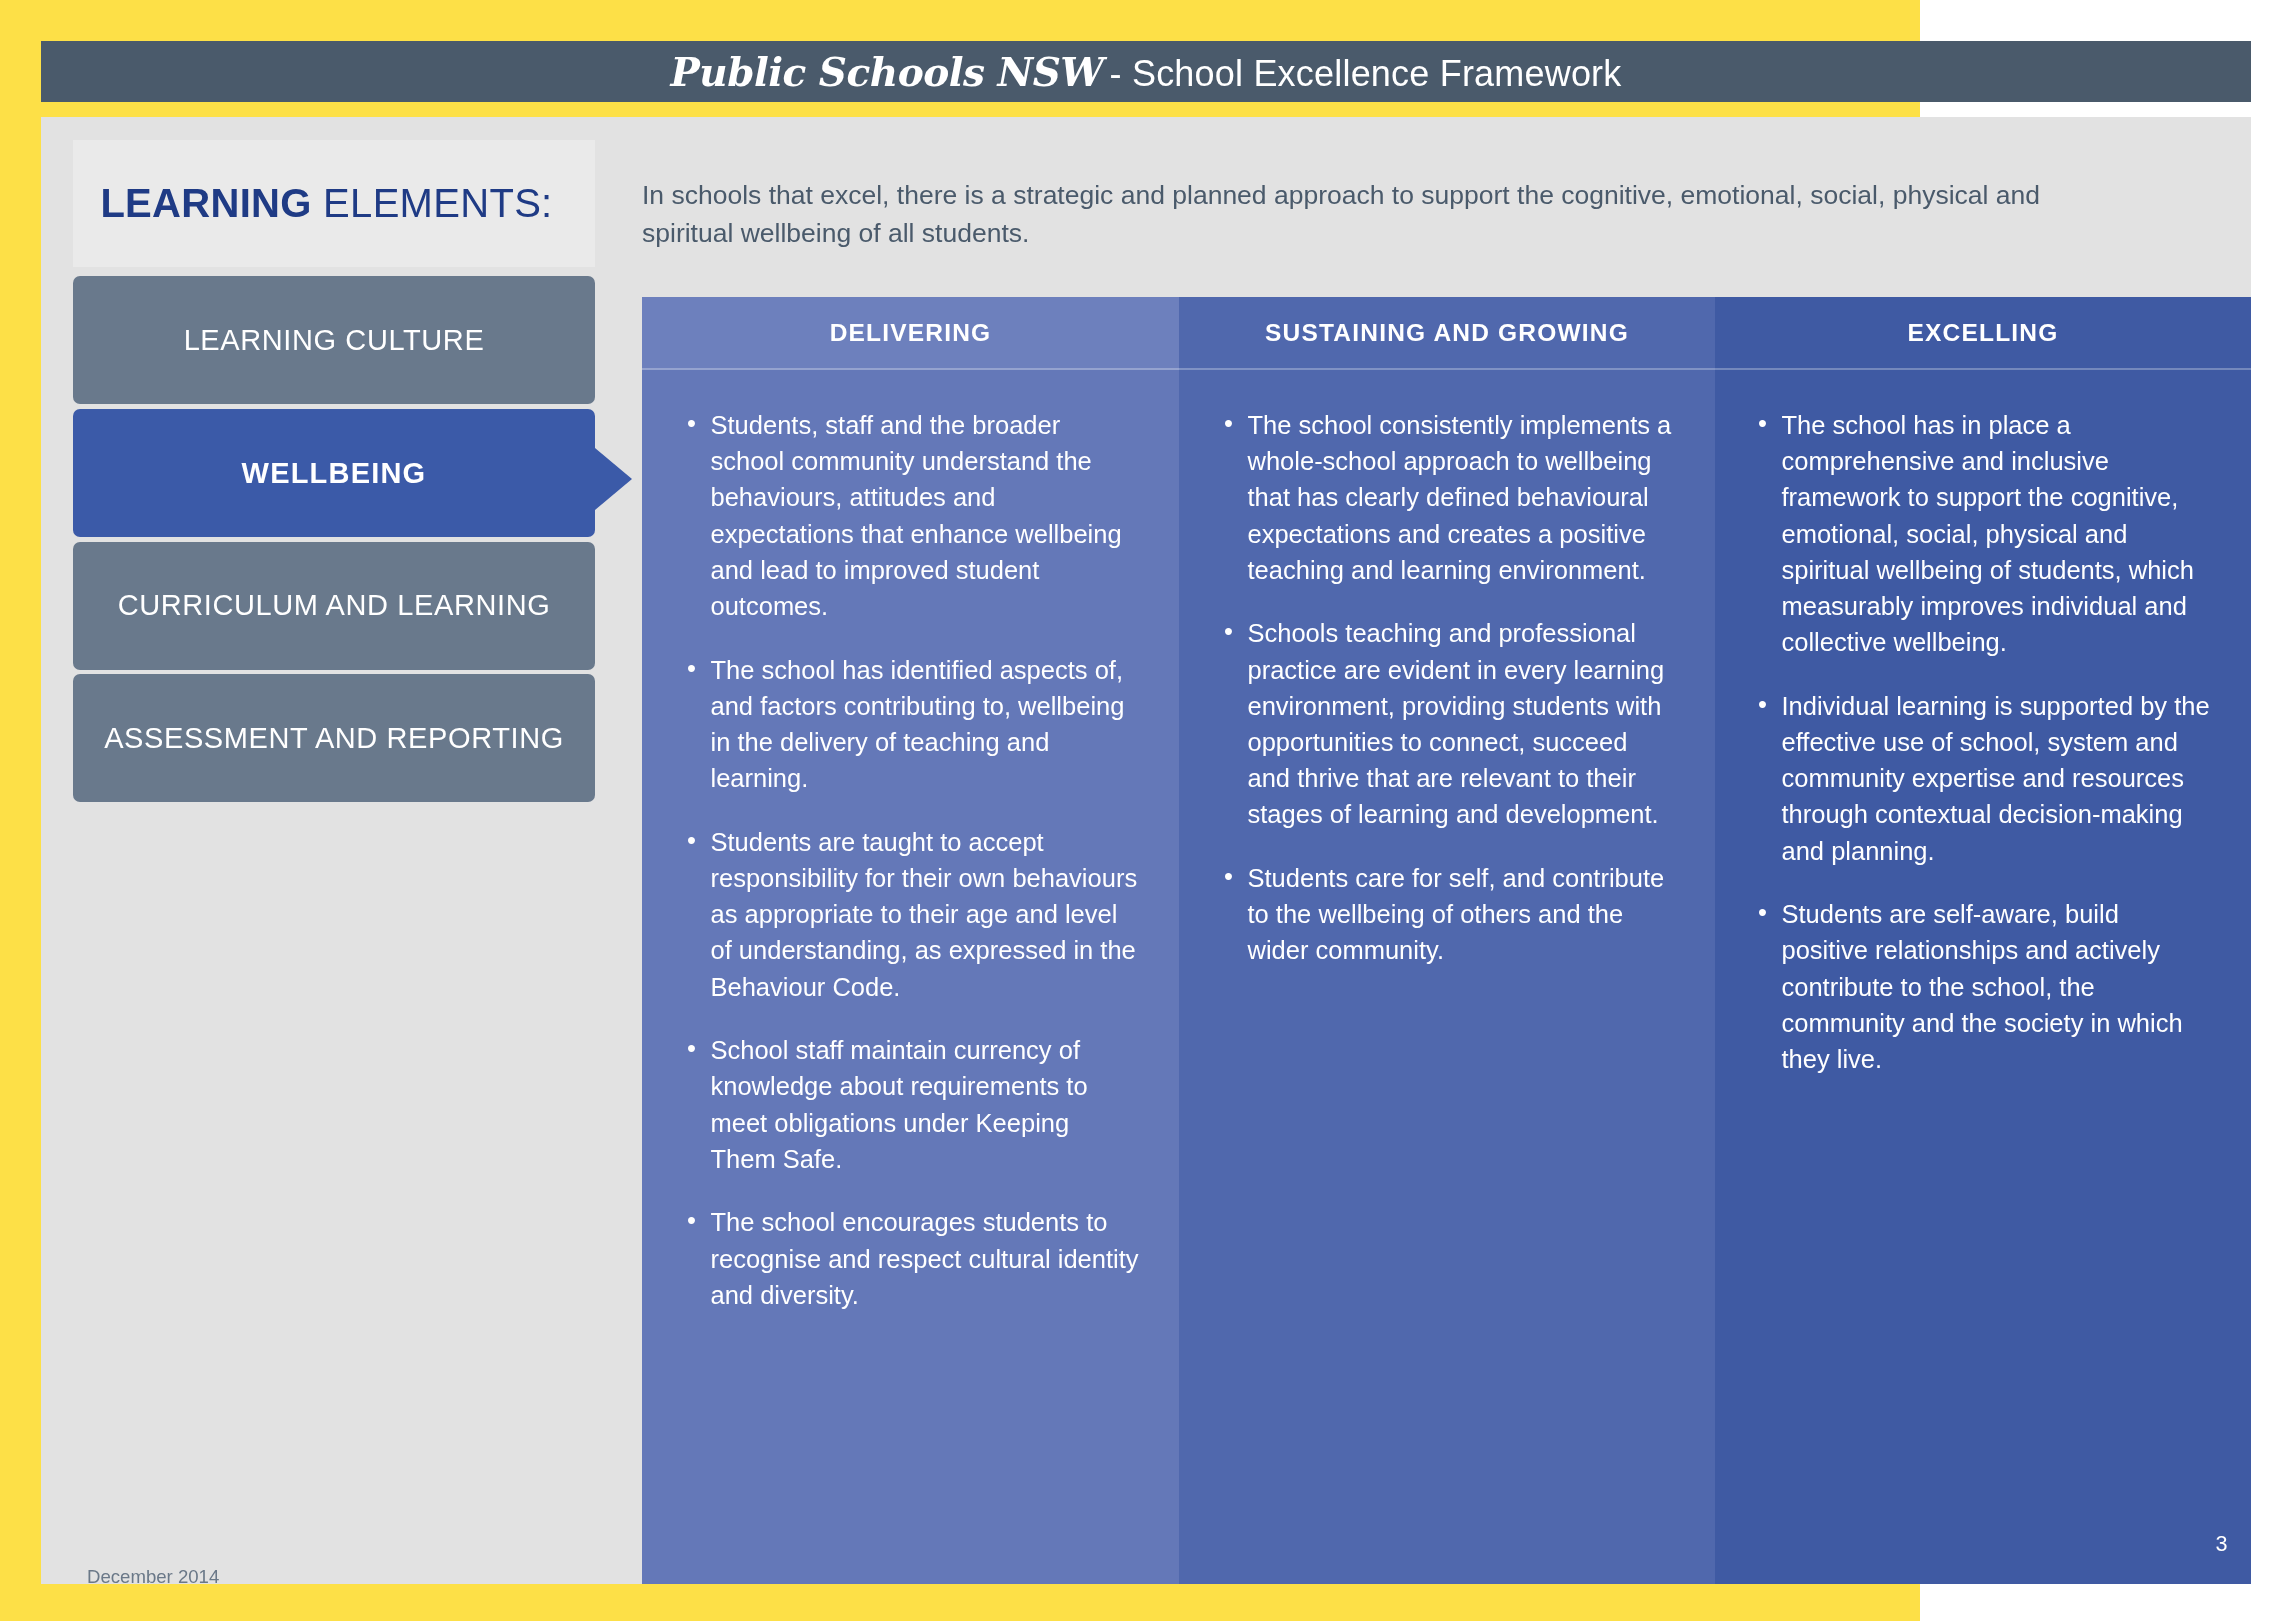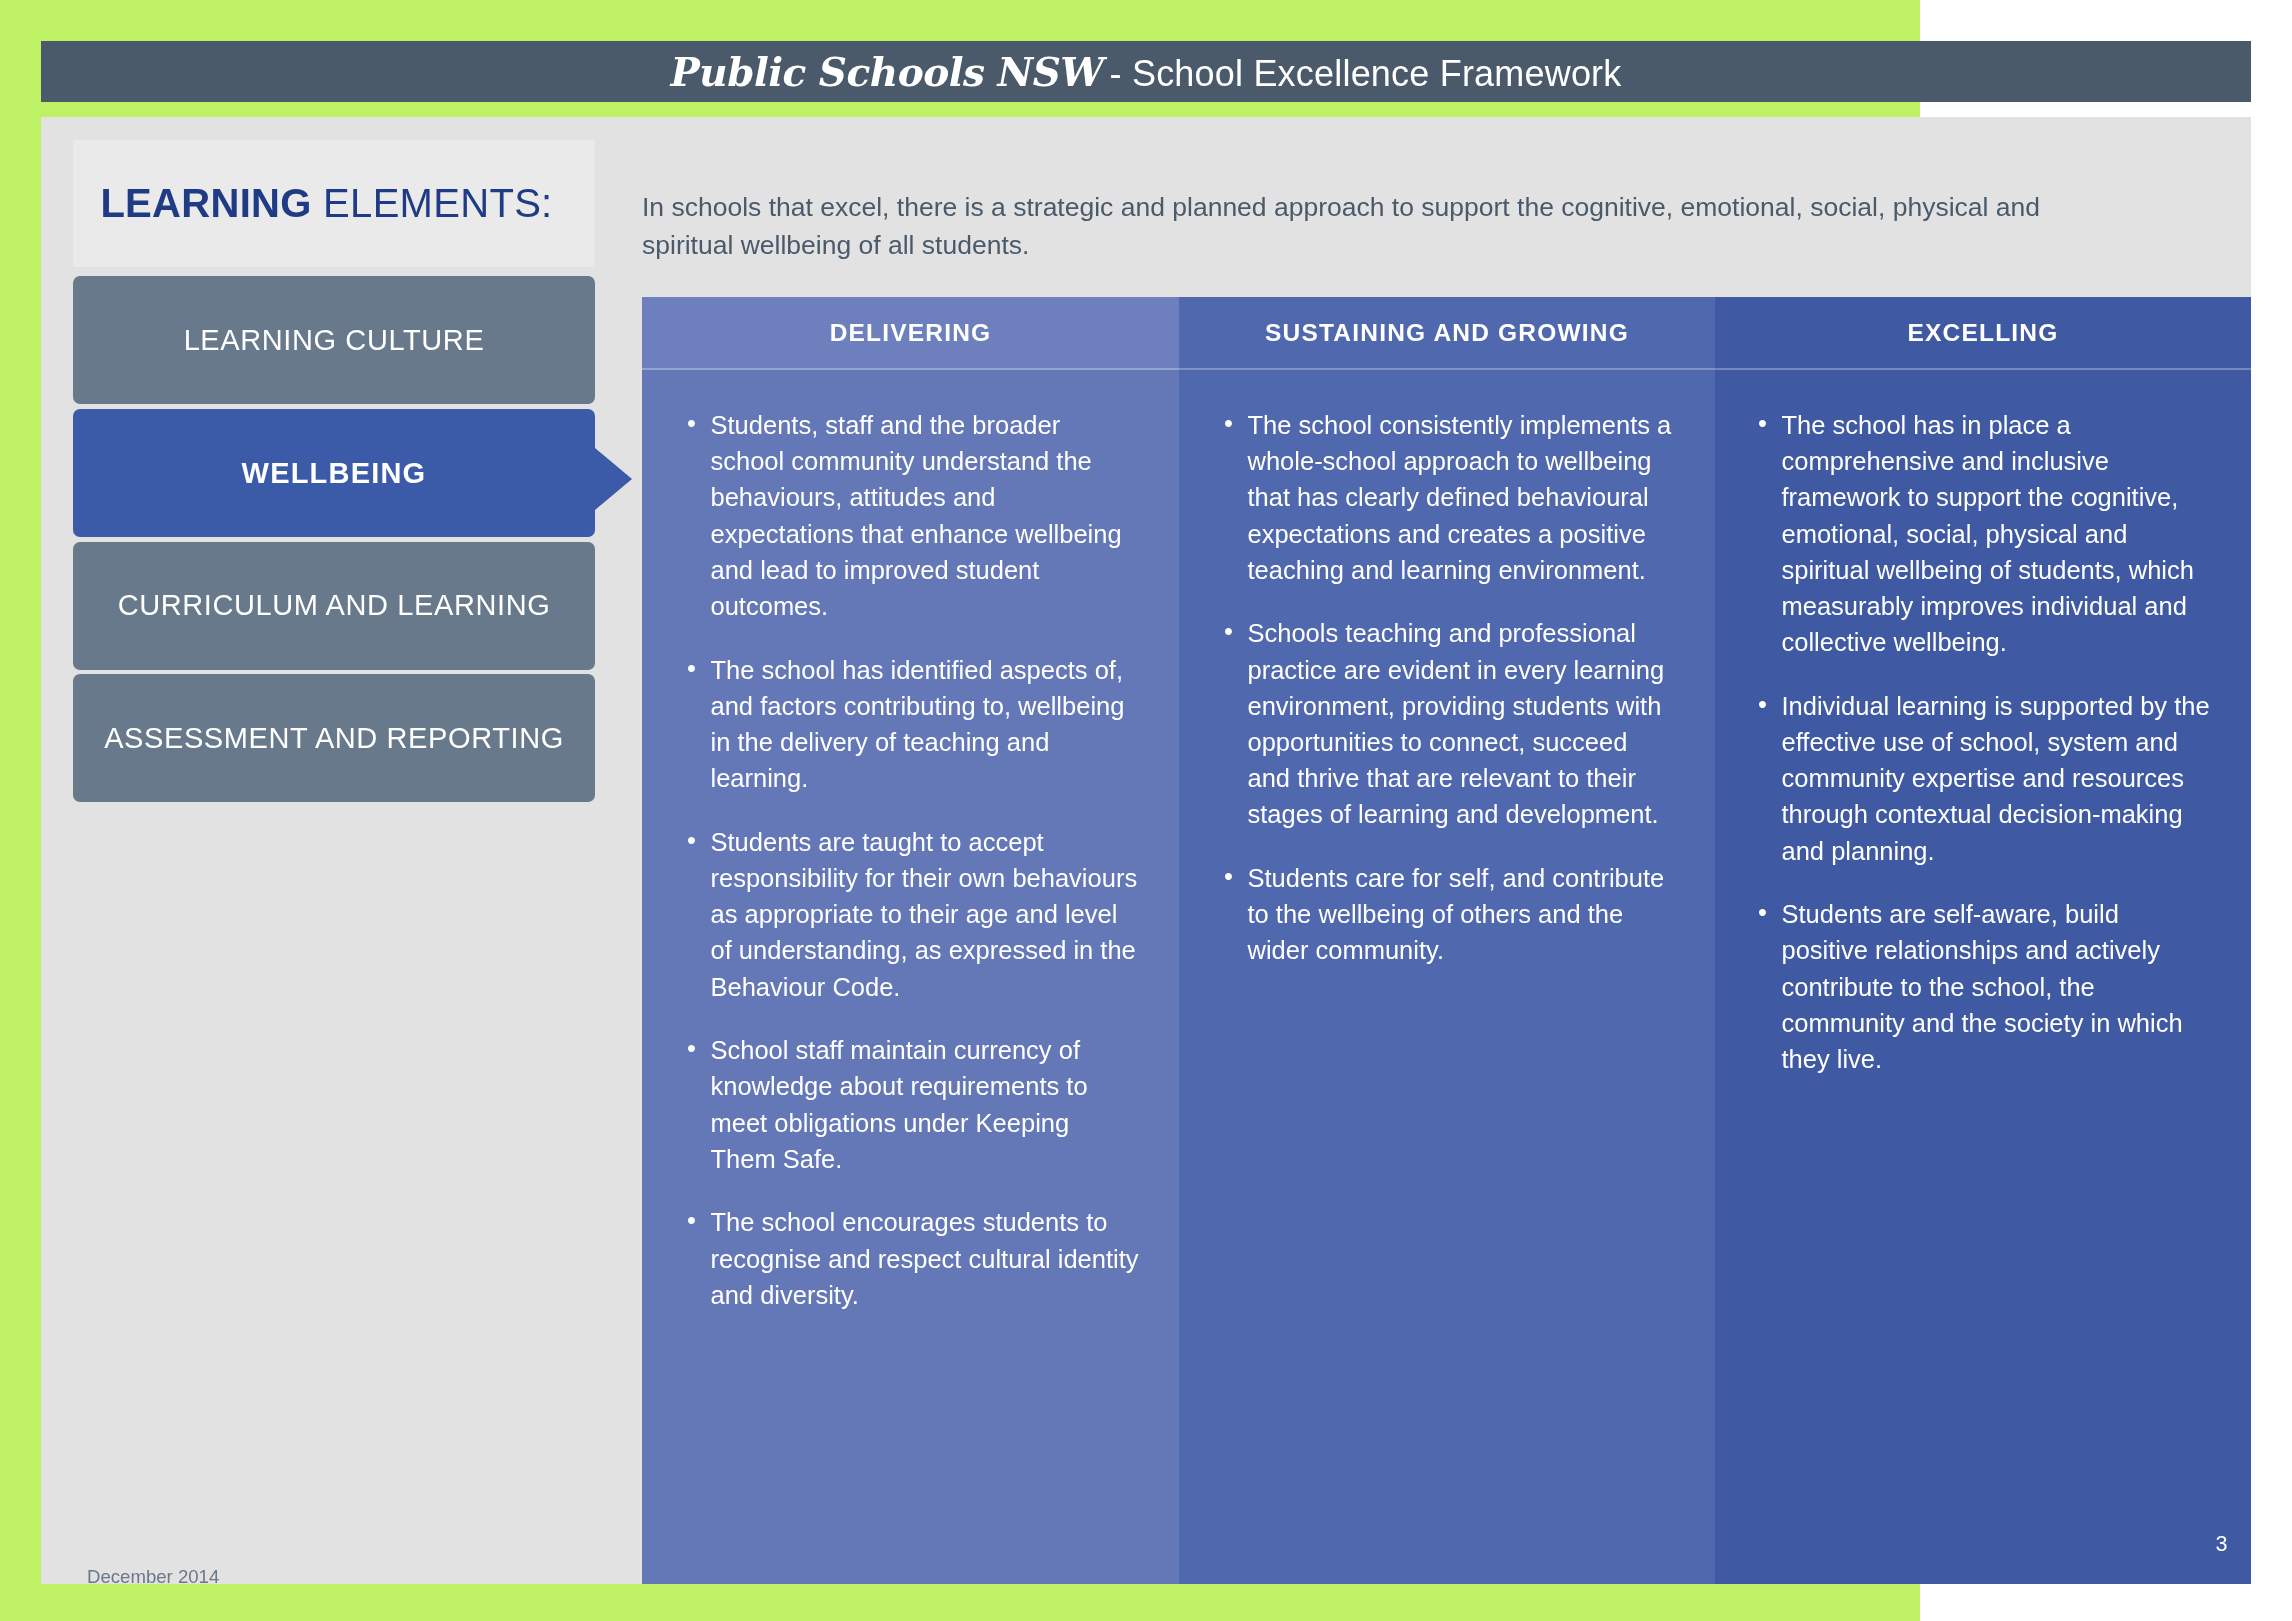--- a/index.html
+++ b/index.html
@@ -10,21 +10,21 @@
   body {
     width: 2293px;
     height: 1621px;
     font-family: "Liberation Sans", sans-serif;
     overflow: hidden;
   }
   .page {
     position: relative;
     width: 1920px;
     height: 1621px;
-    background: #bef264;
+    background: #fde047;
     box-sizing: border-box;
   }
 
   
   .header-bar {
     position: absolute;
     left: 41px;
     top: 41px;
     width: 2210px;
     height: 61px;
@@ -138,21 +138,21 @@
   .main {
     position: absolute;
     left: 642px;
     top: 117px;
     width: 1609px;
     height: 1467px;
   }
   .intro {
     position: absolute;
     left: 0;
-    top: 72px;
+    top: 60px;
     width: 1490px;
     font-size: 26.5px;
     line-height: 1.42;
     color: #4a5a6b;
     font-weight: 300;
   }
 
   .columns {
     position: absolute;
     left: 0;

